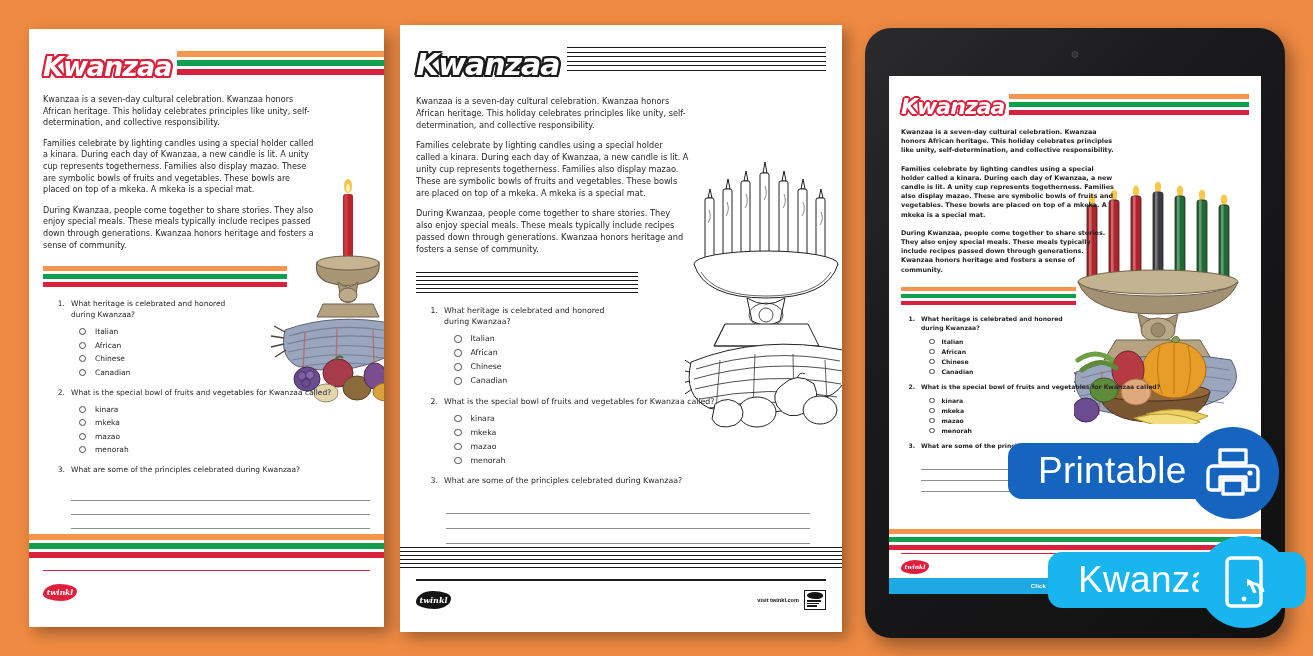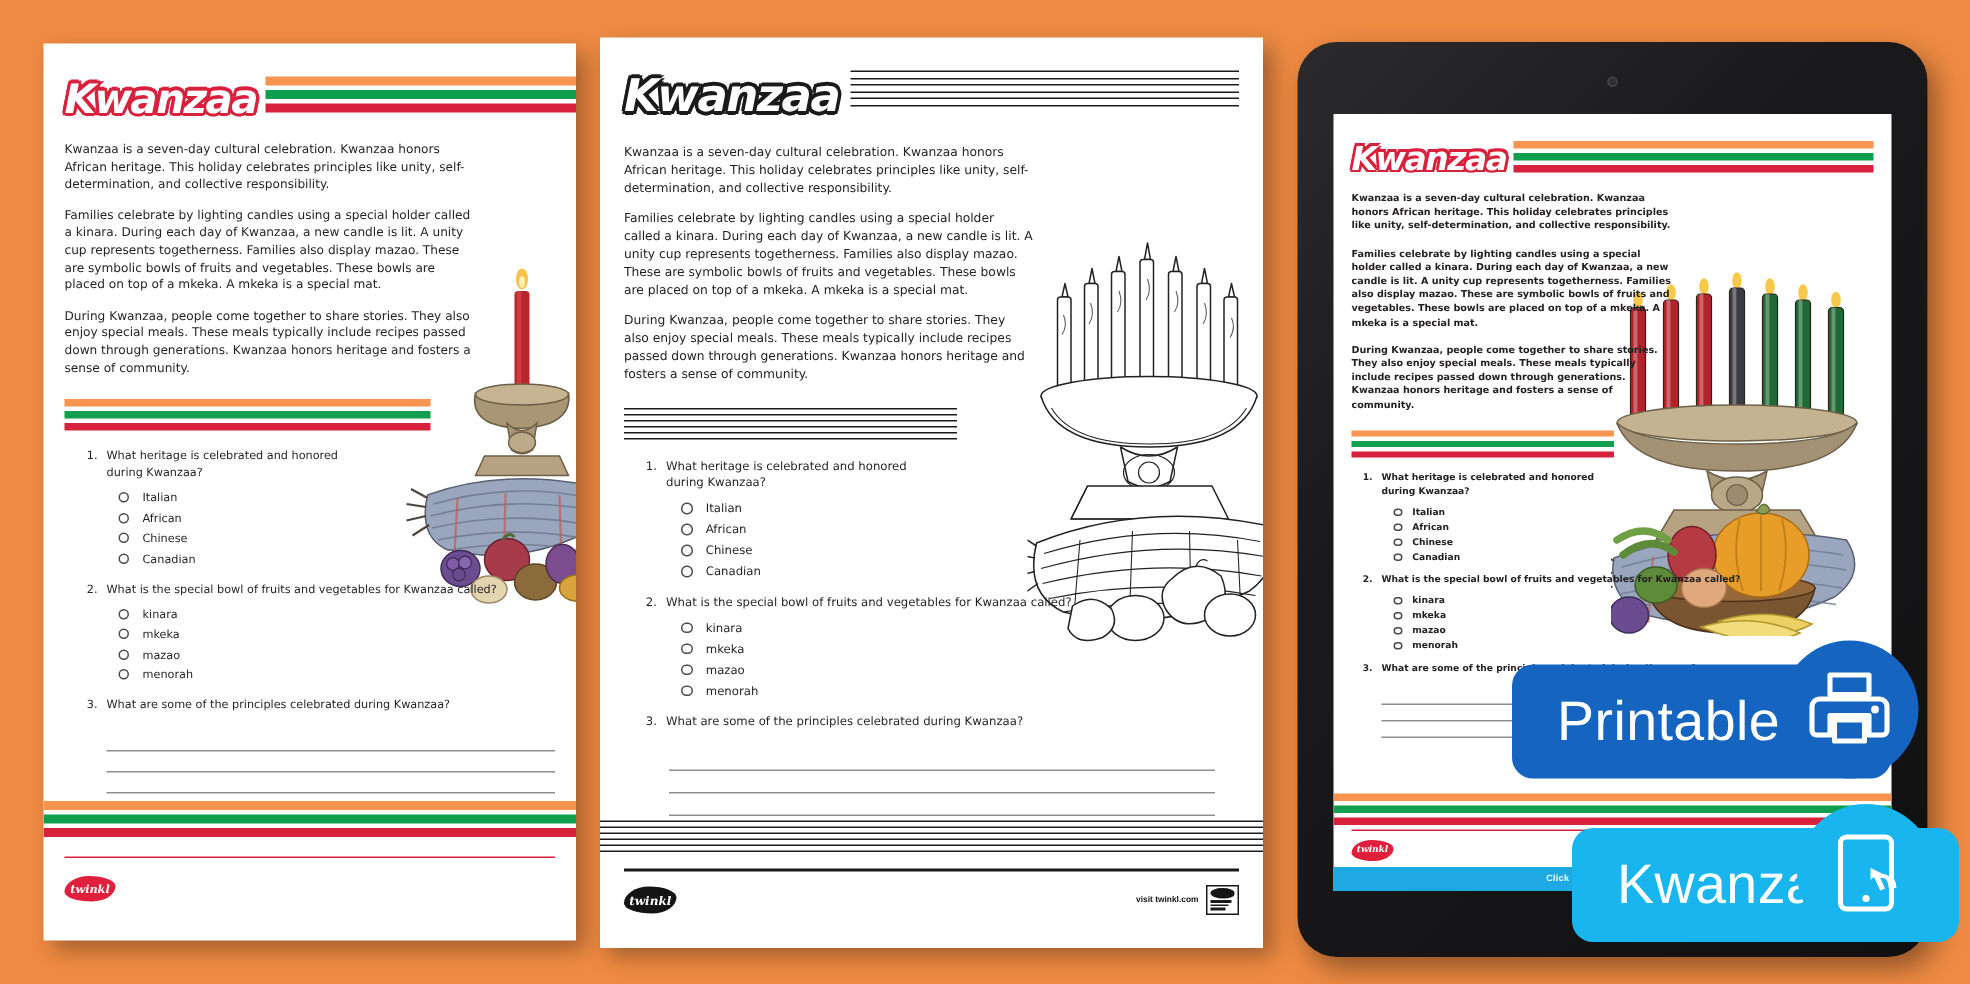--- a/index.html
+++ b/index.html
@@ -181,21 +181,21 @@
     letter-spacing: .2px;
   }
 
   
   .badge {
     position: absolute;
     display: flex; align-items: center;
     z-index: 40;
   }
   .badge-pill {
-    height: 76px;
+    height: 56px;
     display: flex; align-items: center;
     padding: 0 74px 0 30px;
     border-radius: 14px;
     color: #fff;
     font-family: "Liberation Sans", sans-serif;
     font-size: 37px;
     letter-spacing: .3px;
     white-space: nowrap;
   }
   .badge-circle {

